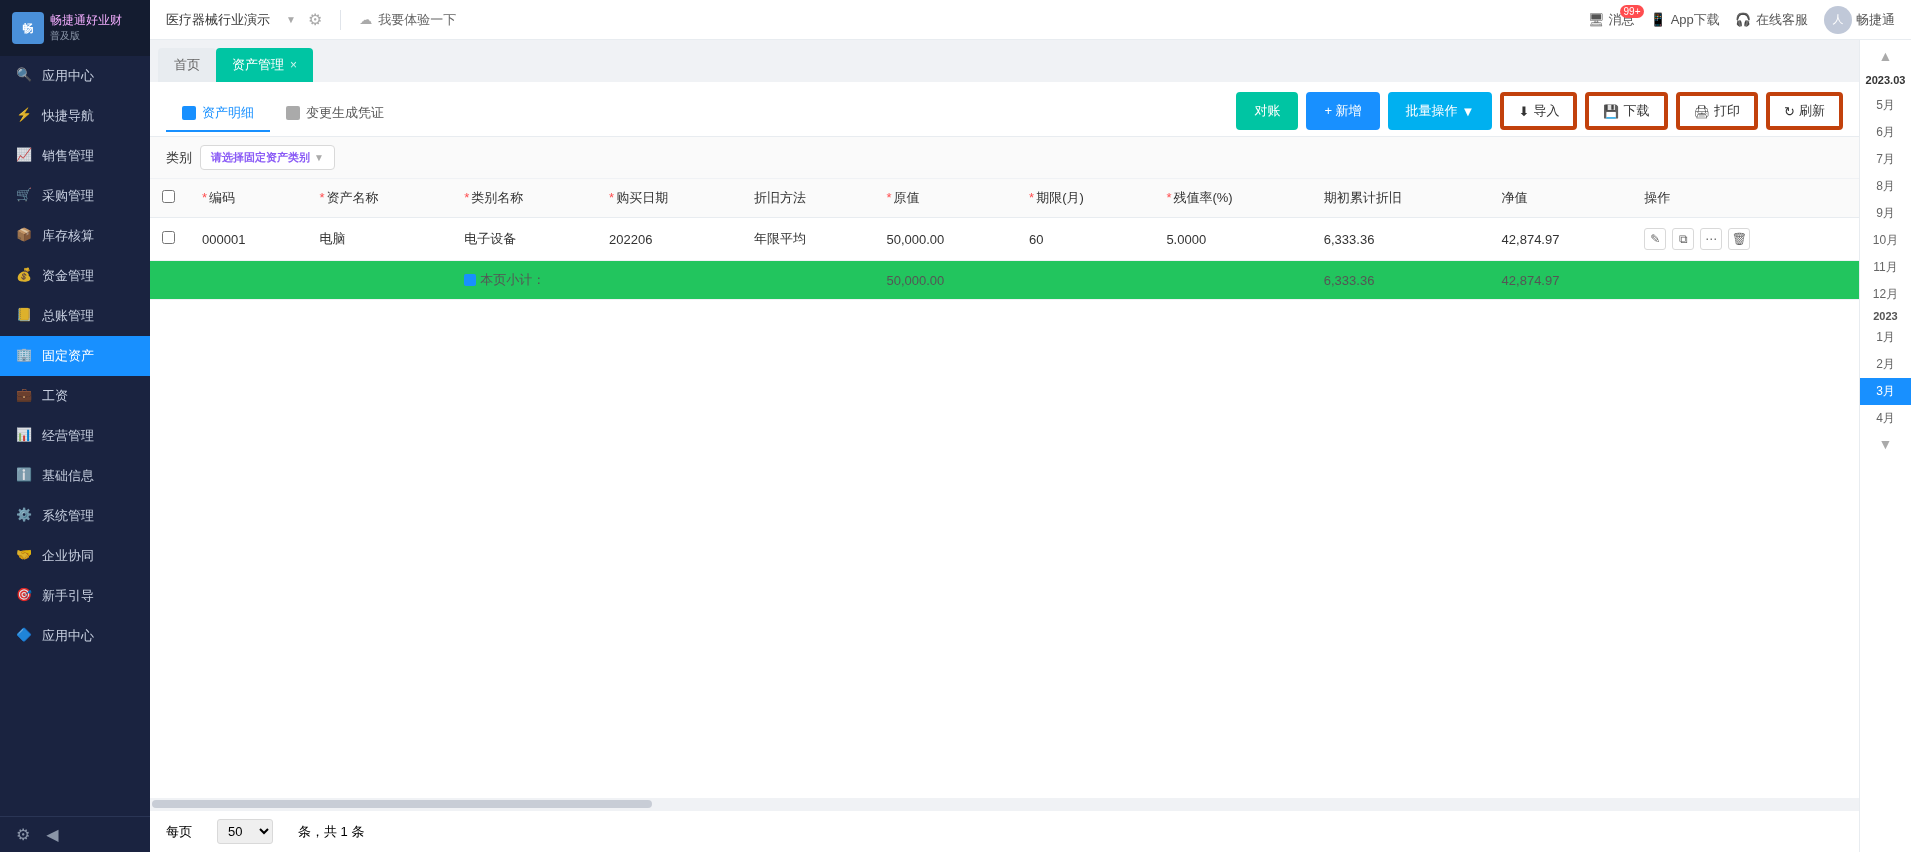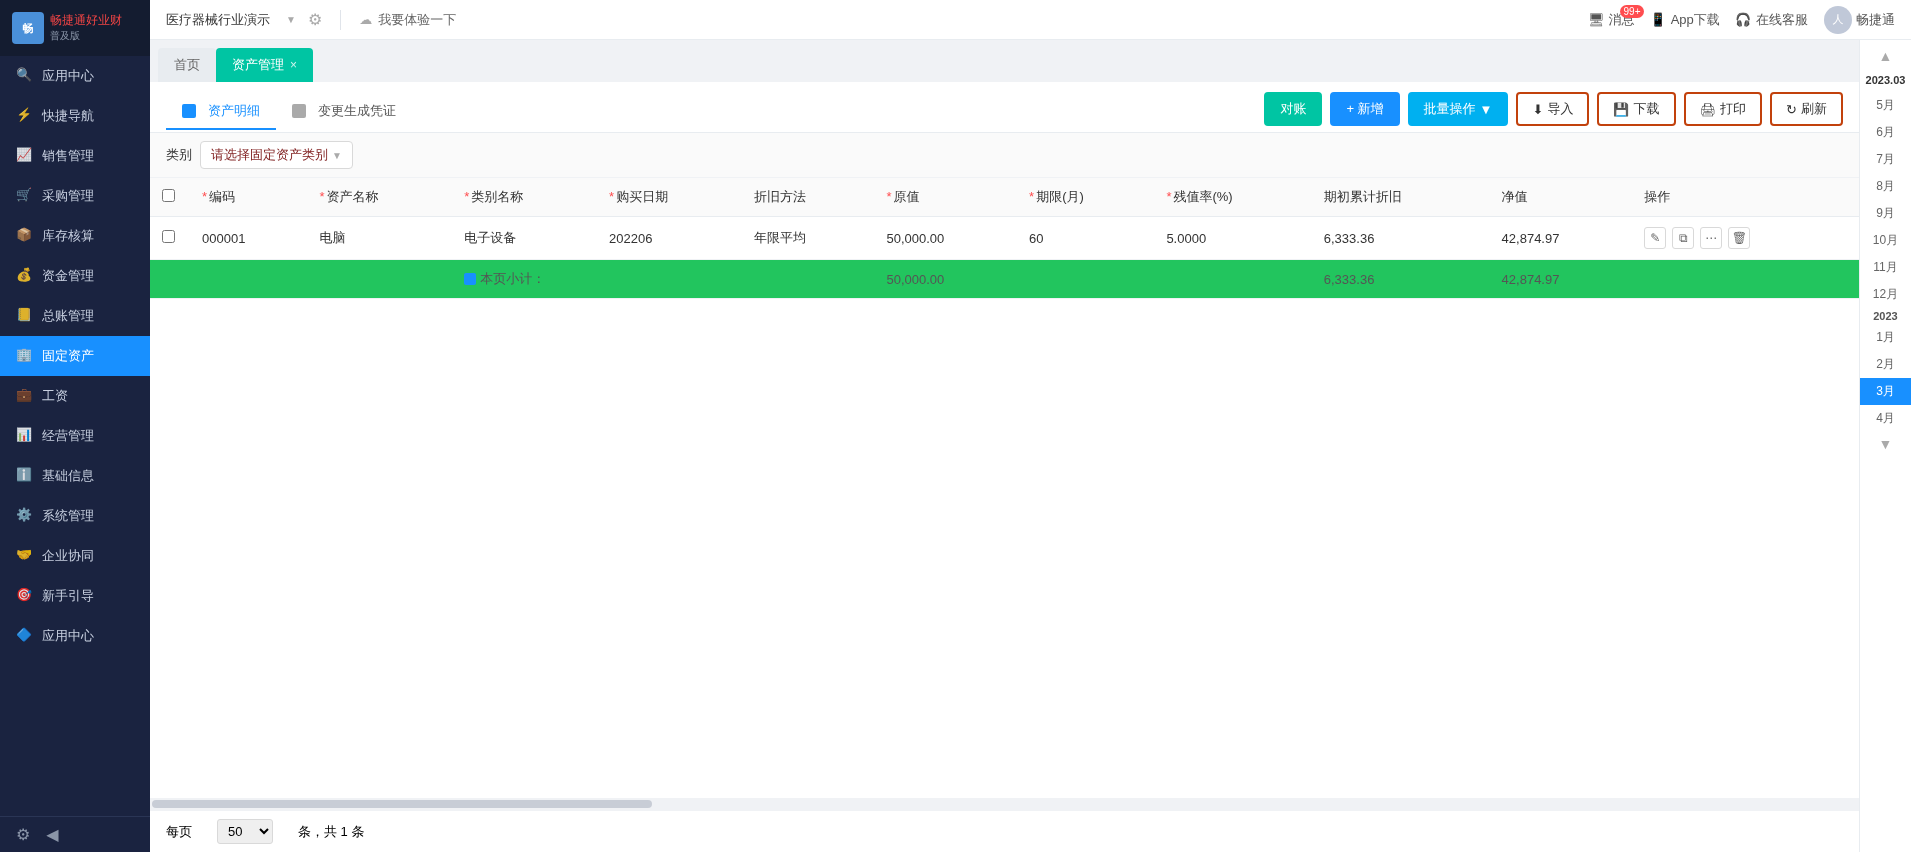--- a/index.html
+++ b/index.html
@@ -29,21 +29,21 @@
       background: #4a90d9;
       border-radius: 4px;
       display: flex;
       align-items: center;
       justify-content: center;
       color: white;
       font-size: 11px;
       font-weight: bold;
       flex-shrink: 0;
     }
-    .sidebar-logo-text { font-size: 12px; color: #ef4444; line-height: 1.3; }
+    .sidebar-logo-text { font-size: 12px; color: #f0abfc; line-height: 1.3; }
     .sidebar-logo-sub { font-size: 10px; color: #8a95a8; }
     .sidebar-scroll { overflow-y: auto; flex: 1; }
     .sidebar-item {
       display: flex;
       align-items: center;
       gap: 8px;
       padding: 11px 16px;
       cursor: pointer;
       color: #c8d0e0;
       transition: background 0.2s;
@@ -198,37 +198,37 @@
       gap: 0;
     }
     .sub-tab {
       padding: 8px 16px;
       font-size: 13px;
       color: #555;
       cursor: pointer;
       border-bottom: 2px solid transparent;
       display: flex;
       align-items: center;
-      gap: 12px;
+      gap: 6px;
     }
     .sub-tab.active {
       color: #1890ff;
       border-bottom: 2px solid #1890ff;
     }
     .sub-tab-icon {
       width: 14px;
       height: 14px;
       background: #1890ff;
       border-radius: 2px;
       display: inline-block;
     }
     .toolbar-right { margin-left: auto; display: flex; gap: 8px; align-items: center; }
     .btn {
       padding: 6px 14px;
-      border: 2px solid #c2410c;
+      border: 4px solid #c2410c;
       background: white;
       border-radius: 4px;
       font-size: 13px;
       cursor: pointer;
       display: flex;
       align-items: center;
       gap: 4px;
       color: #333;
     }
     .btn-primary { background: #1890ff; color: white; border-color: #1890ff; }
@@ -569,21 +569,21 @@
             <button class="btn">
               <span>↻</span>
               <span>刷新</span>
             </button>
           </div>
         </div>
 
         <div class="filter-bar">
           <span class="filter-label">类别</span>
           <div class="filter-select">
-            <span style="color:#7f1d1d;font-size:13px;flex:1;">请选择固定资产类别</span>
+            <span style="color:#8b5cf6;font-size:11px;flex:1;font-weight:bold;">请选择固定资产类别</span>
             <span class="chevron">▼</span>
           </div>
         </div>
 
         <div class="table-wrap">
           <table>
             <thead>
               <tr>
                 <th style="width:40px;">
                   <input type="checkbox" style="">

